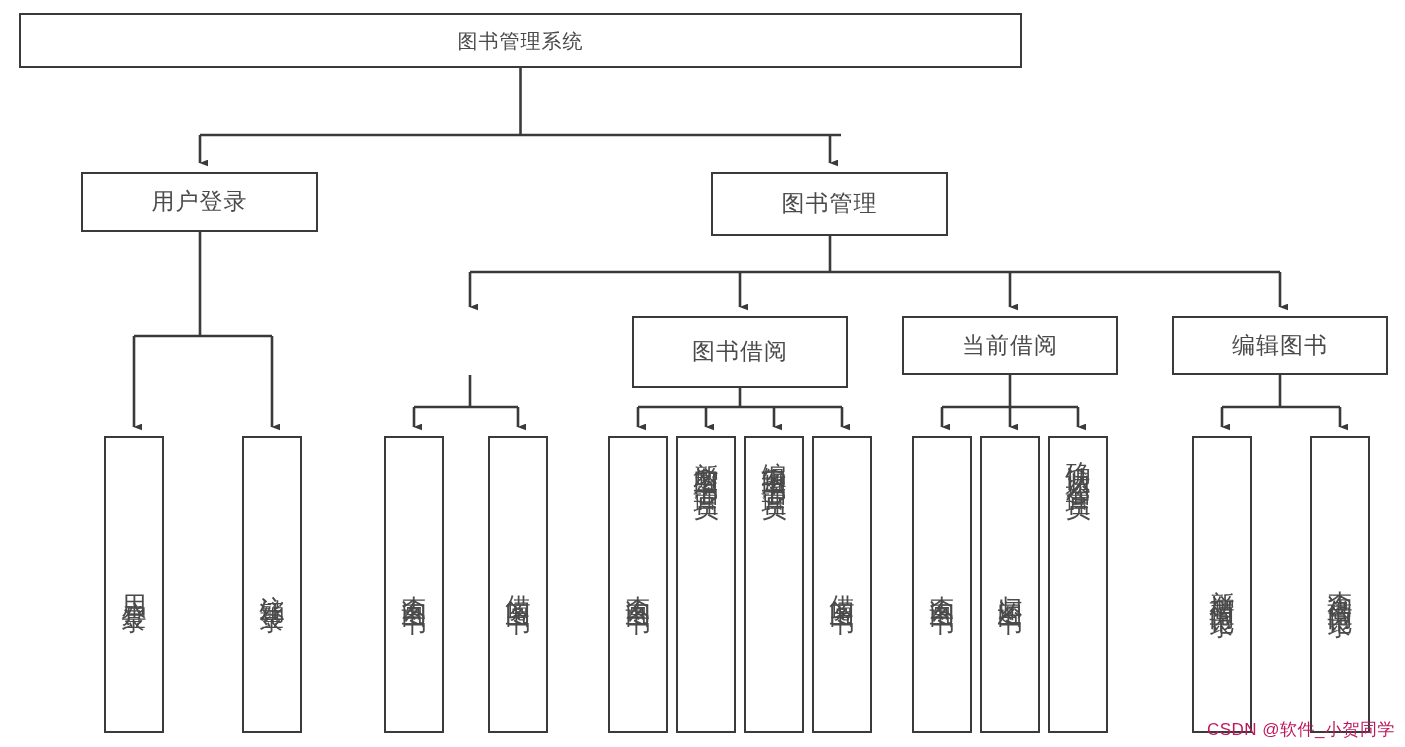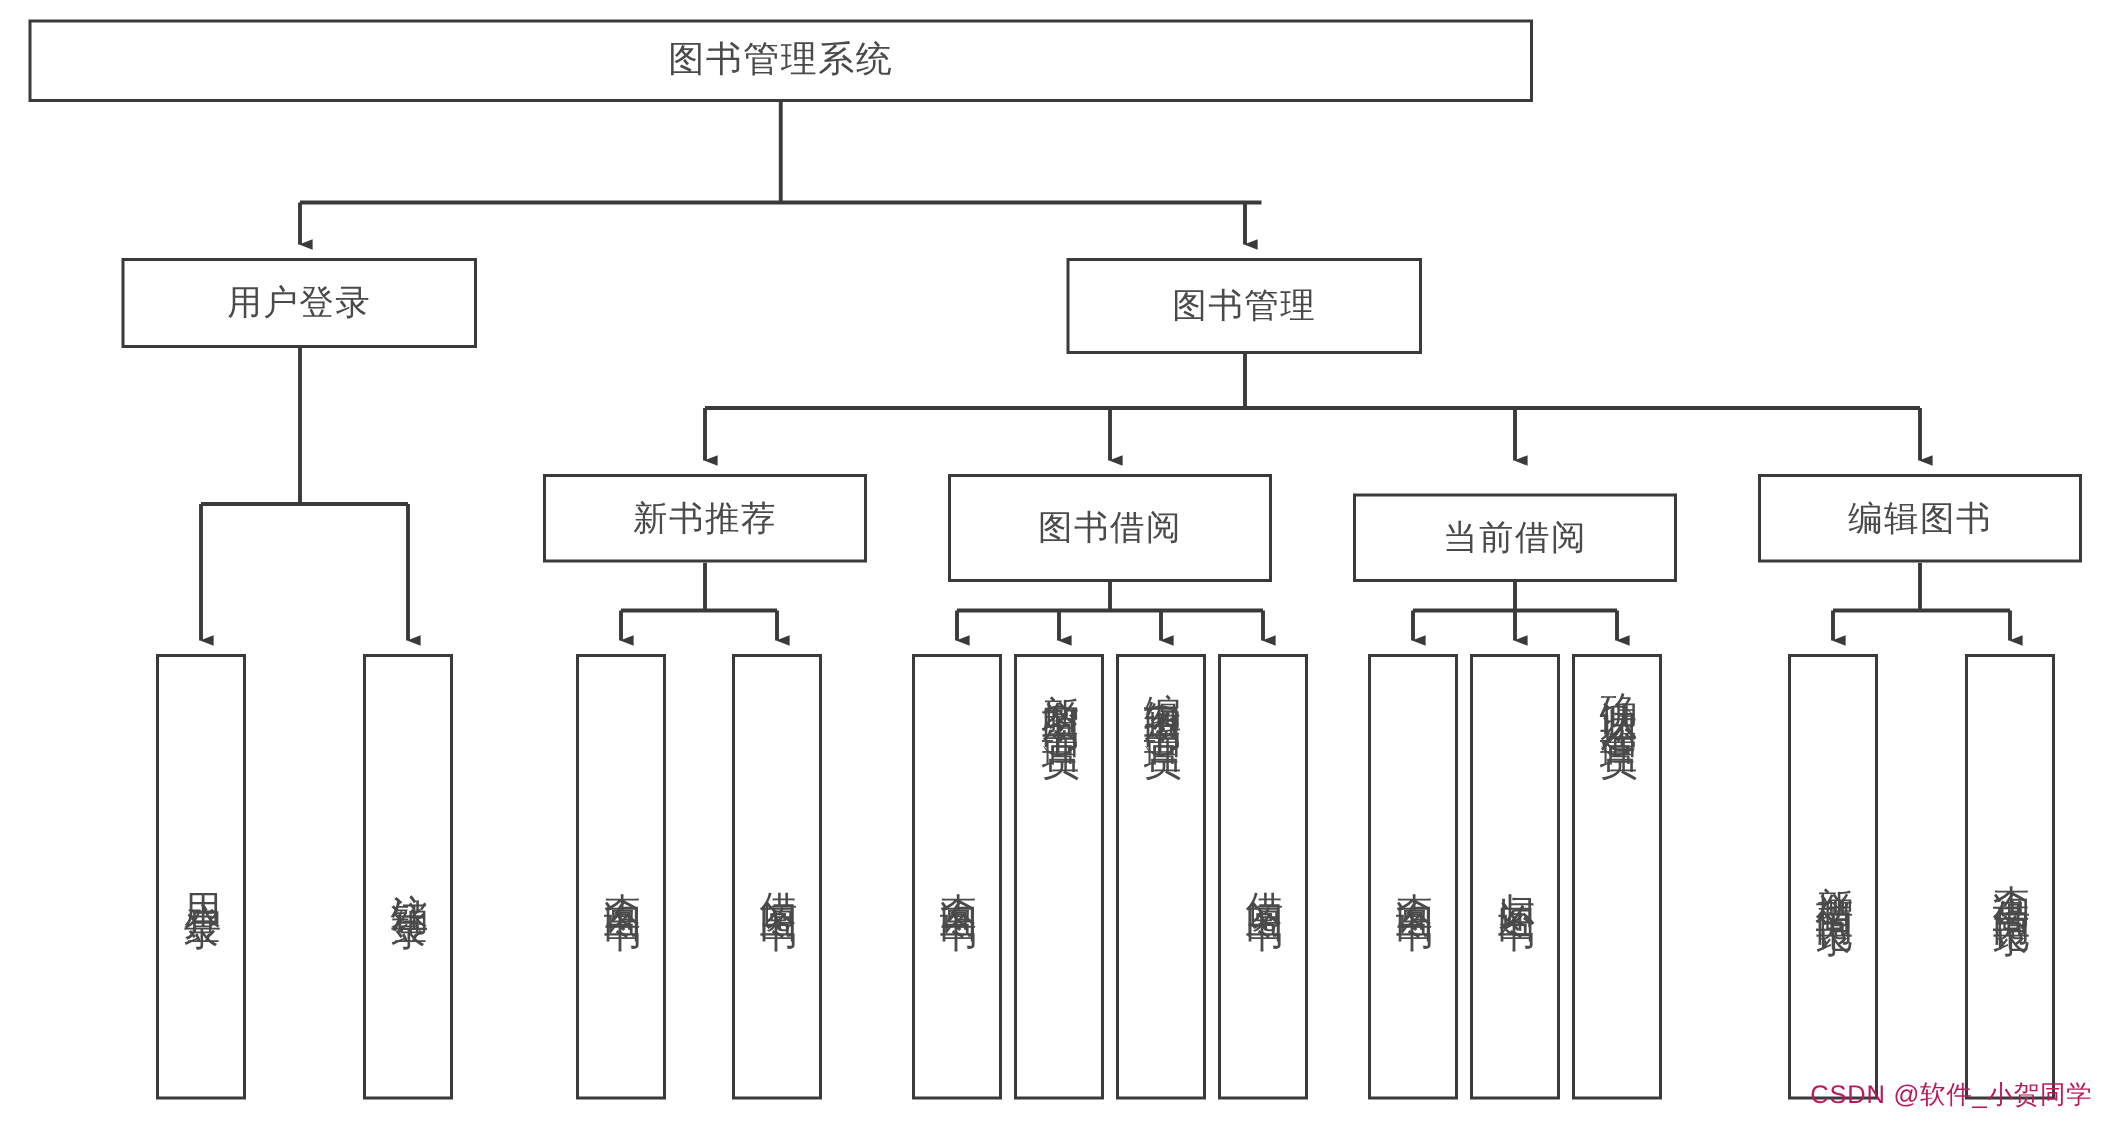--- a/index.html
+++ b/index.html
@@ -34,21 +34,21 @@
     align-items: center;
     justify-content: center;
     color: #4a4a4a;
   }
   .node-h {
     font-size: 23px;
     letter-spacing: 1px;
     line-height: 1.1;
   }
   .node-root {
-    font-size: 24px;
+    font-size: 20px;
   }
   .node-leaf {
     align-items: flex-start;
     justify-content: center;
     padding-top: 0;
   }
   .leaf-text {
     writing-mode: vertical-rl;
     text-orientation: upright;
     font-size: 25px;
@@ -138,27 +138,24 @@
     <span>图书管理系统</span>
   </div>
 
   <div class="node node-h" style="left:81px; top:172px; width:237px; height:60px;">
     <span>用户登录</span>
   </div>
   <div class="node node-h" style="left:711px; top:172px; width:237px; height:64px;">
     <span>图书管理</span>
   </div>
 
-  <div class="node node-h" style="left:362px; top:316px; width:216px; height:59px;">
-    <span>新书推荐</span>
-  </div>
   <div class="node node-h" style="left:632px; top:316px; width:216px; height:72px;">
     <span>图书借阅</span>
   </div>
-  <div class="node node-h" style="left:902px; top:316px; width:216px; height:59px;margin-top:13px;">
+  <div class="node node-h" style="left:902px; top:316px; width:216px; height:59px;">
     <span>当前借阅</span>
   </div>
   <div class="node node-h" style="left:1172px; top:316px; width:216px; height:59px;">
     <span>编辑图书</span>
   </div>
 
   <div class="node node-leaf" style="left:104px; top:436px; width:60px; height:297px;">
     <div class="leaf-inner">
         <span class="leaf-text">用户登录</span>
       </div>

